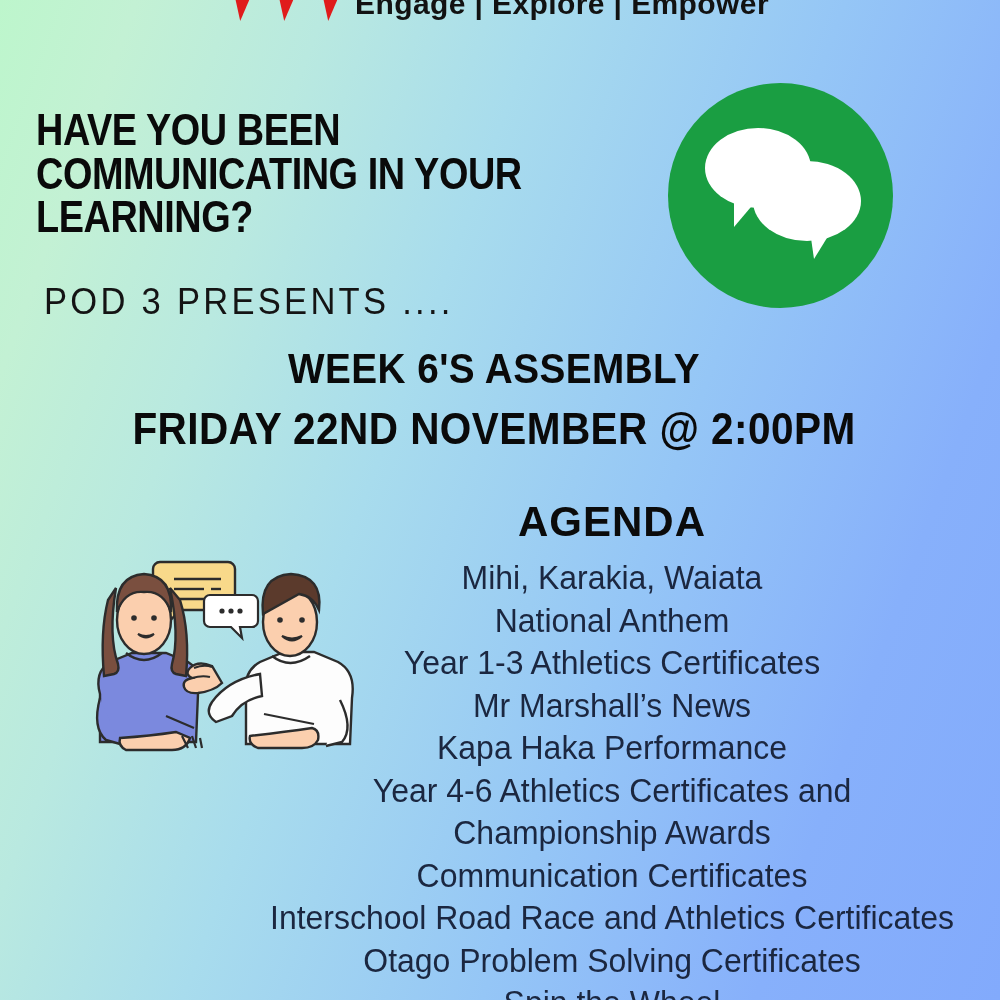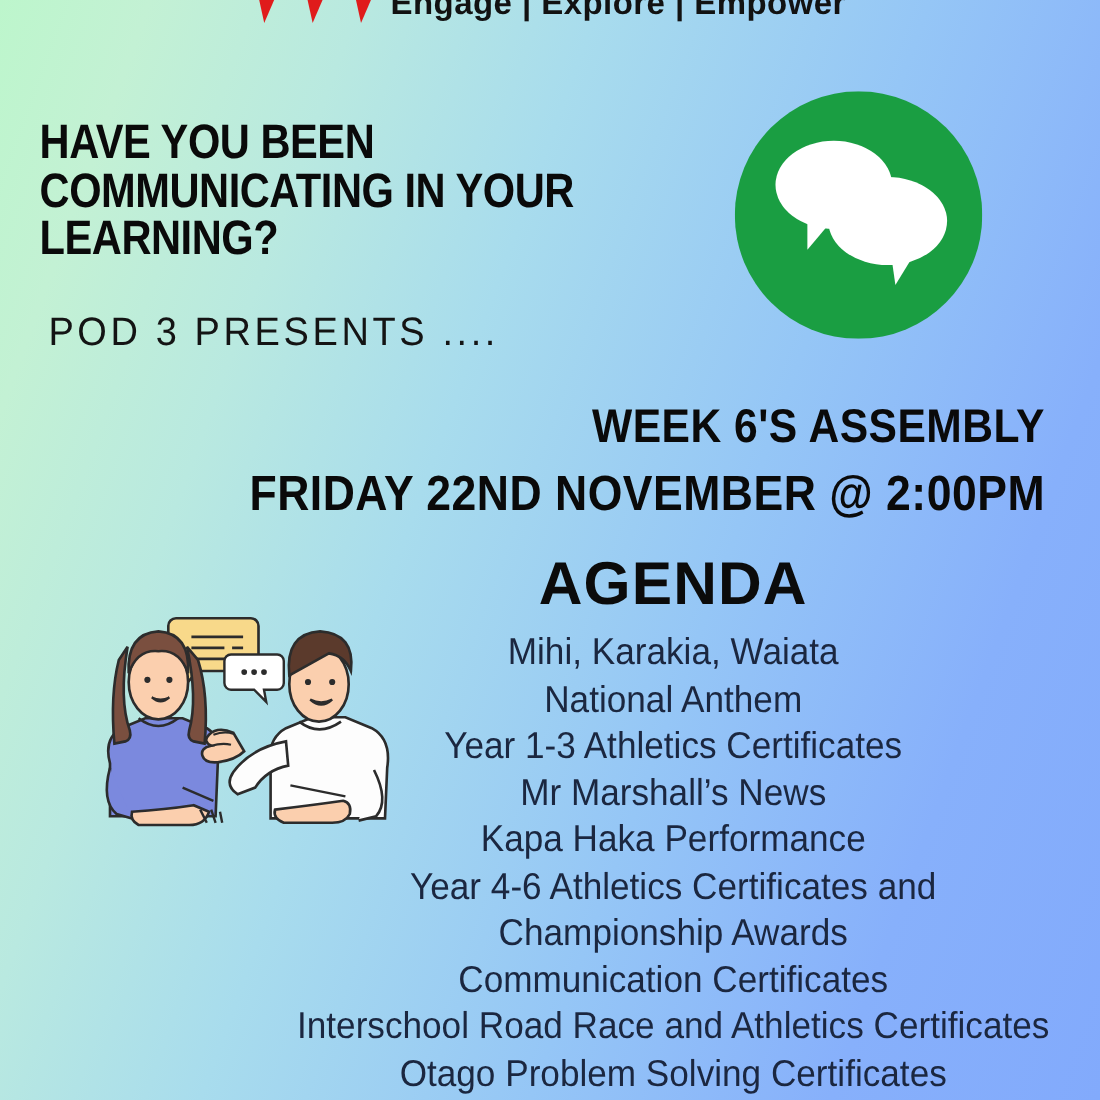--- a/index.html
+++ b/index.html
@@ -81,23 +81,22 @@
   
   #speech-badge {
     position:absolute;
     top:83px; left:668px;
     width:225px; height:225px;
   }
 
   
   #assembly-block {
     position:absolute;
-    top:343px; left:0; right:0;
-    text-align:right;
-    margin-top:20px;
+    top:343px; left:0; right:12px;
+    text-align:center;
   }
   #assembly-block .big {
     font-family:"Liberation Sans Narrow","Liberation Sans",sans-serif;
     font-weight:bold;
     color:#0a0a0a;
     line-height:1.18;
     letter-spacing:0.5px;
     transform:scaleX(0.90);
   }
   #assembly-title { font-size:43px; }
@@ -105,21 +104,21 @@
 
   
   #agenda {
     position:absolute;
     top:498px; left:244px;
     width:736px;
     text-align:center;
     color:#16213a;
   }
   #agenda-heading {
-    font-size:55px;
+    font-size:42px;
     font-weight:bold;
     letter-spacing:1px;
     color:#0b0b0b;
     margin-bottom:10px;
   }
   #agenda-list { list-style:none; }
   #agenda-list li {
     font-family:"Liberation Sans Narrow","Liberation Sans",sans-serif;
     font-size:34px;
     line-height:1.25;

